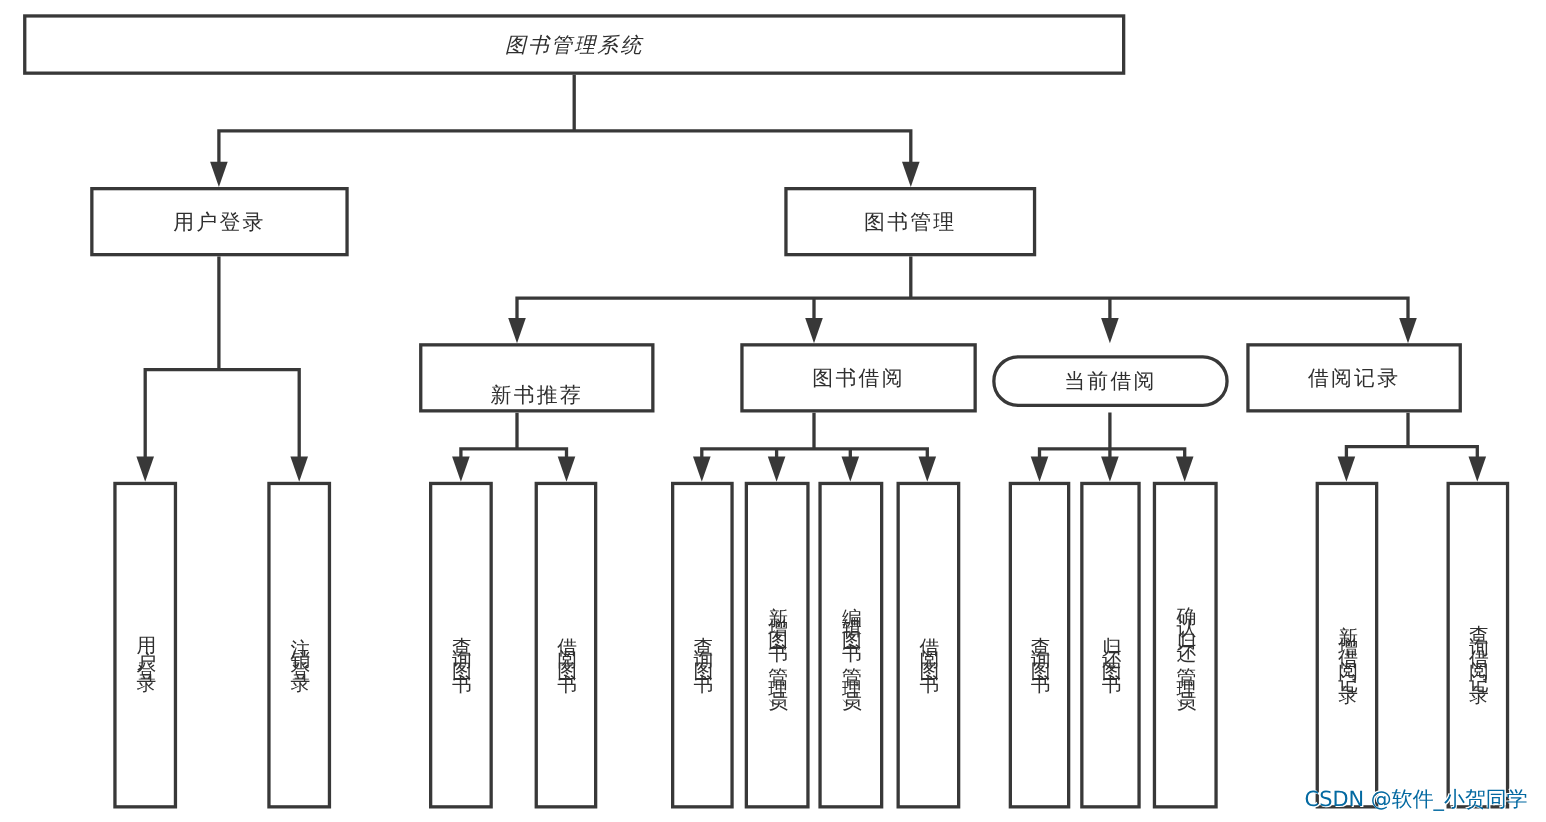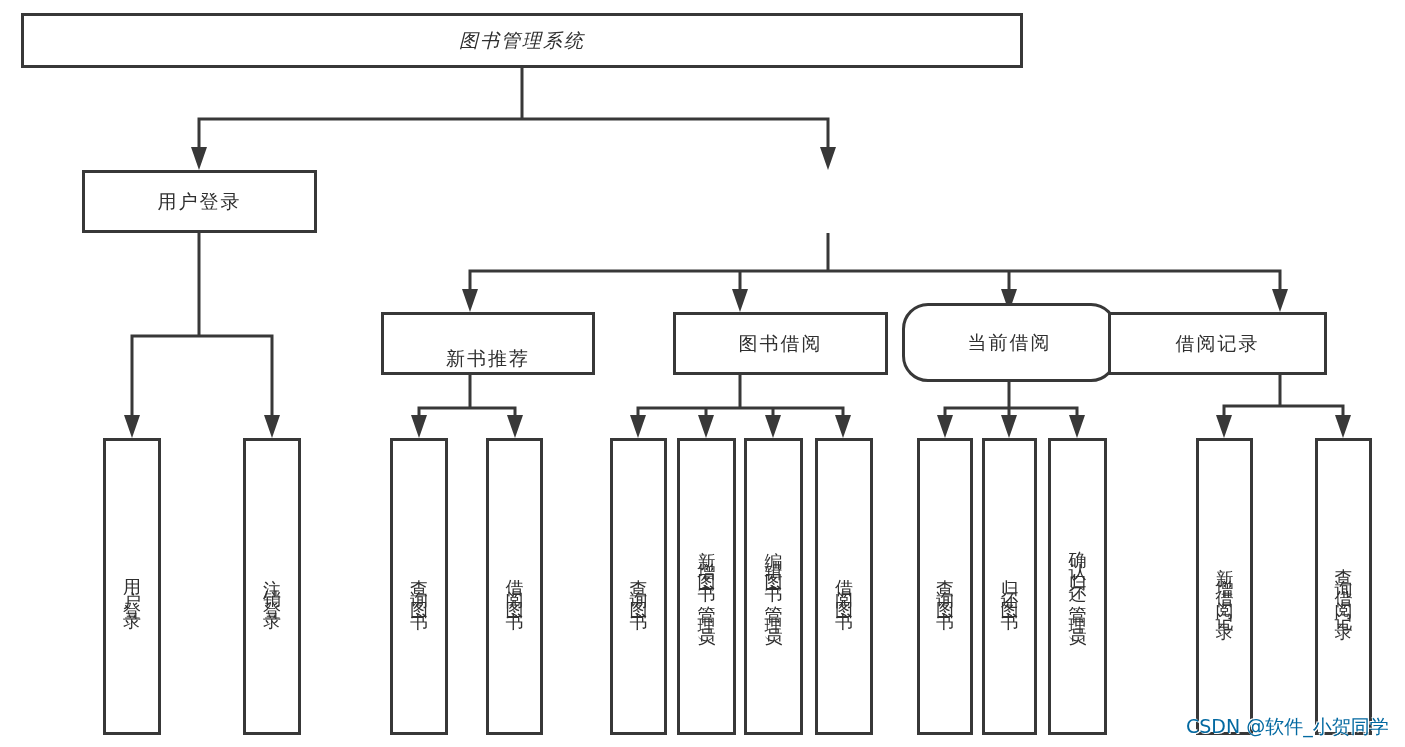--- a/index.html
+++ b/index.html
@@ -40,22 +40,22 @@
     white-space: nowrap;
   }
   
   .n-root   { left: 21px;   top: 13px;  width: 1002px; height: 55px; font-style: italic; }
   
   .n-l2-0   { left: 82px;   top: 170px; width: 235px;  height: 63px; }
   .n-l2-1   { left: 713px;  top: 170px; width: 229px;  height: 63px; }
   
   .n-l3-0   { left: 381px;  top: 312px; width: 214px;  height: 63px; align-items: flex-end; }
   .n-l3-1   { left: 633px;  top: 312px; width: 215px;  height: 63px; margin-left: 40px; }
-  .n-l3-2   { left: 902px;  top: 303px; width: 215px;  height: 79px; border-radius: 26px; }
-  .n-l3-3   { left: 1108px; top: 312px; width: 219px;  height: 63px; font-family: Liberation Mono, monospace; }
+  .n-l3-2   { left: 902px;  top: 323px; width: 215px;  height: 47px; border-radius: 26px; }
+  .n-l3-3   { left: 1133px; top: 312px; width: 196px;  height: 63px; font-family: Liberation Mono, monospace; }
   
   .leaf     { top: 438px;   height: 297px; }
   .n-g1-0   { left: 103px;  width: 58px; }
   .n-g1-1   { left: 243px;  width: 58px; }
   .n-g2-0   { left: 390px;  width: 58px; }
   .n-g2-1   { left: 486px;  width: 57px; }
   .n-g3-0   { left: 610px;  width: 57px; }
   .n-g3-1   { left: 677px;  width: 59px; }
   .n-g3-2   { left: 744px;  width: 59px; }
   .n-g3-3   { left: 815px;  width: 58px; }
@@ -119,20 +119,23 @@
     </g>
   </svg>
 
   <div class="node hnode n-root">
     <span>图书管理系统</span>
   </div>
 
   <div class="node hnode n-l2-0">
     <span>用户登录</span>
   </div>
+  <div class="node hnode n-l2-1">
+    <span>图书管理</span>
+  </div>
 
   <div class="node hnode n-l3-0">
     <span>新书推荐</span>
   </div>
   <div class="node hnode n-l3-1">
     <span>图书借阅</span>
   </div>
   <div class="node hnode n-l3-2">
     <span>当前借阅</span>
   </div>

